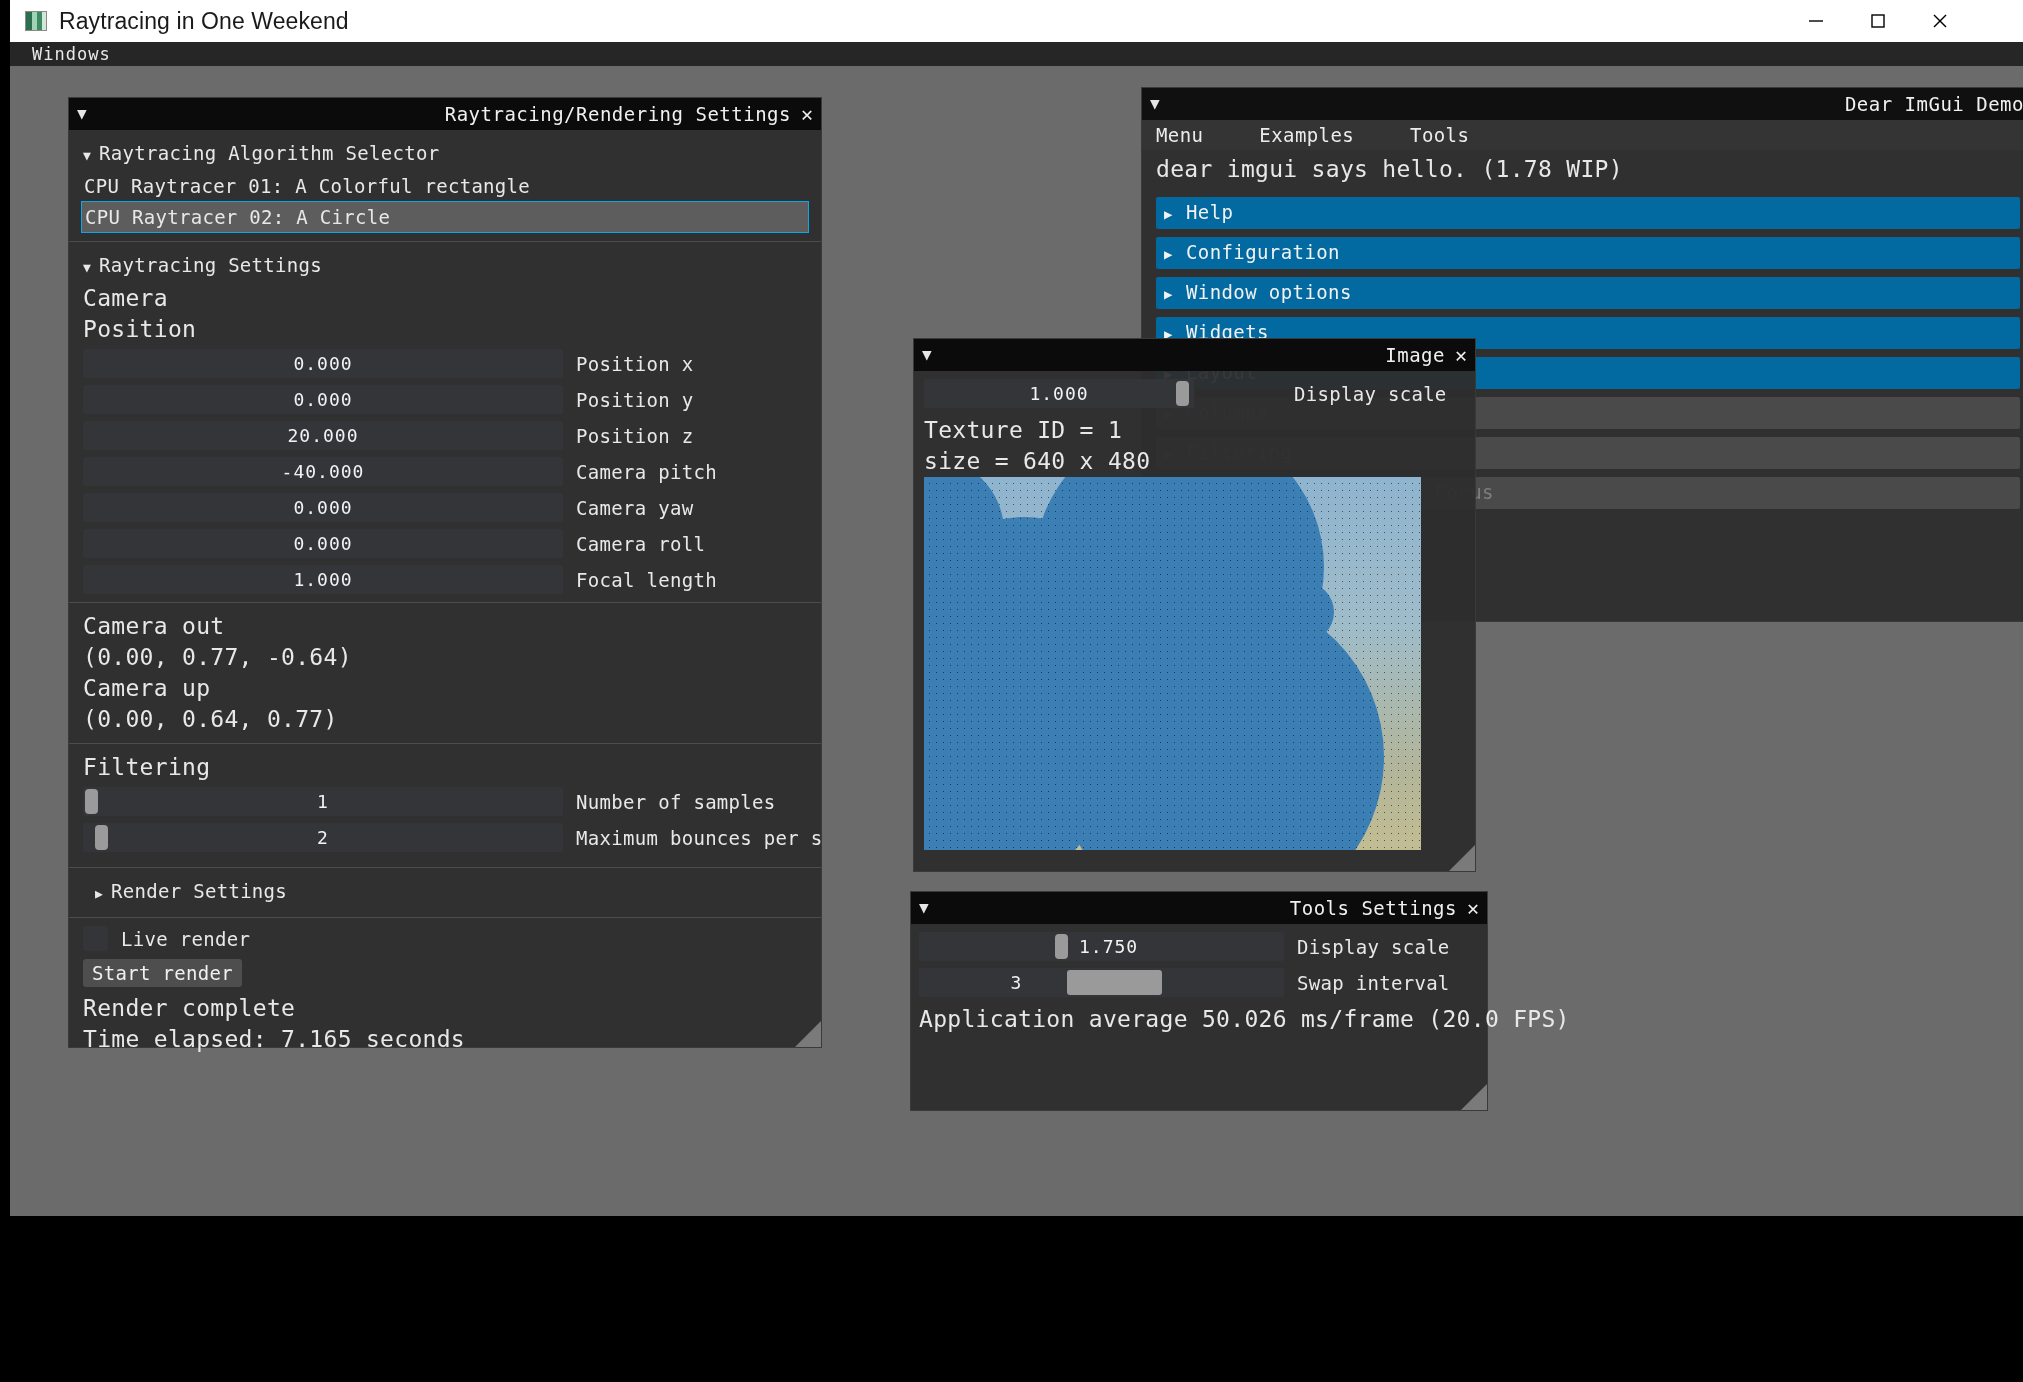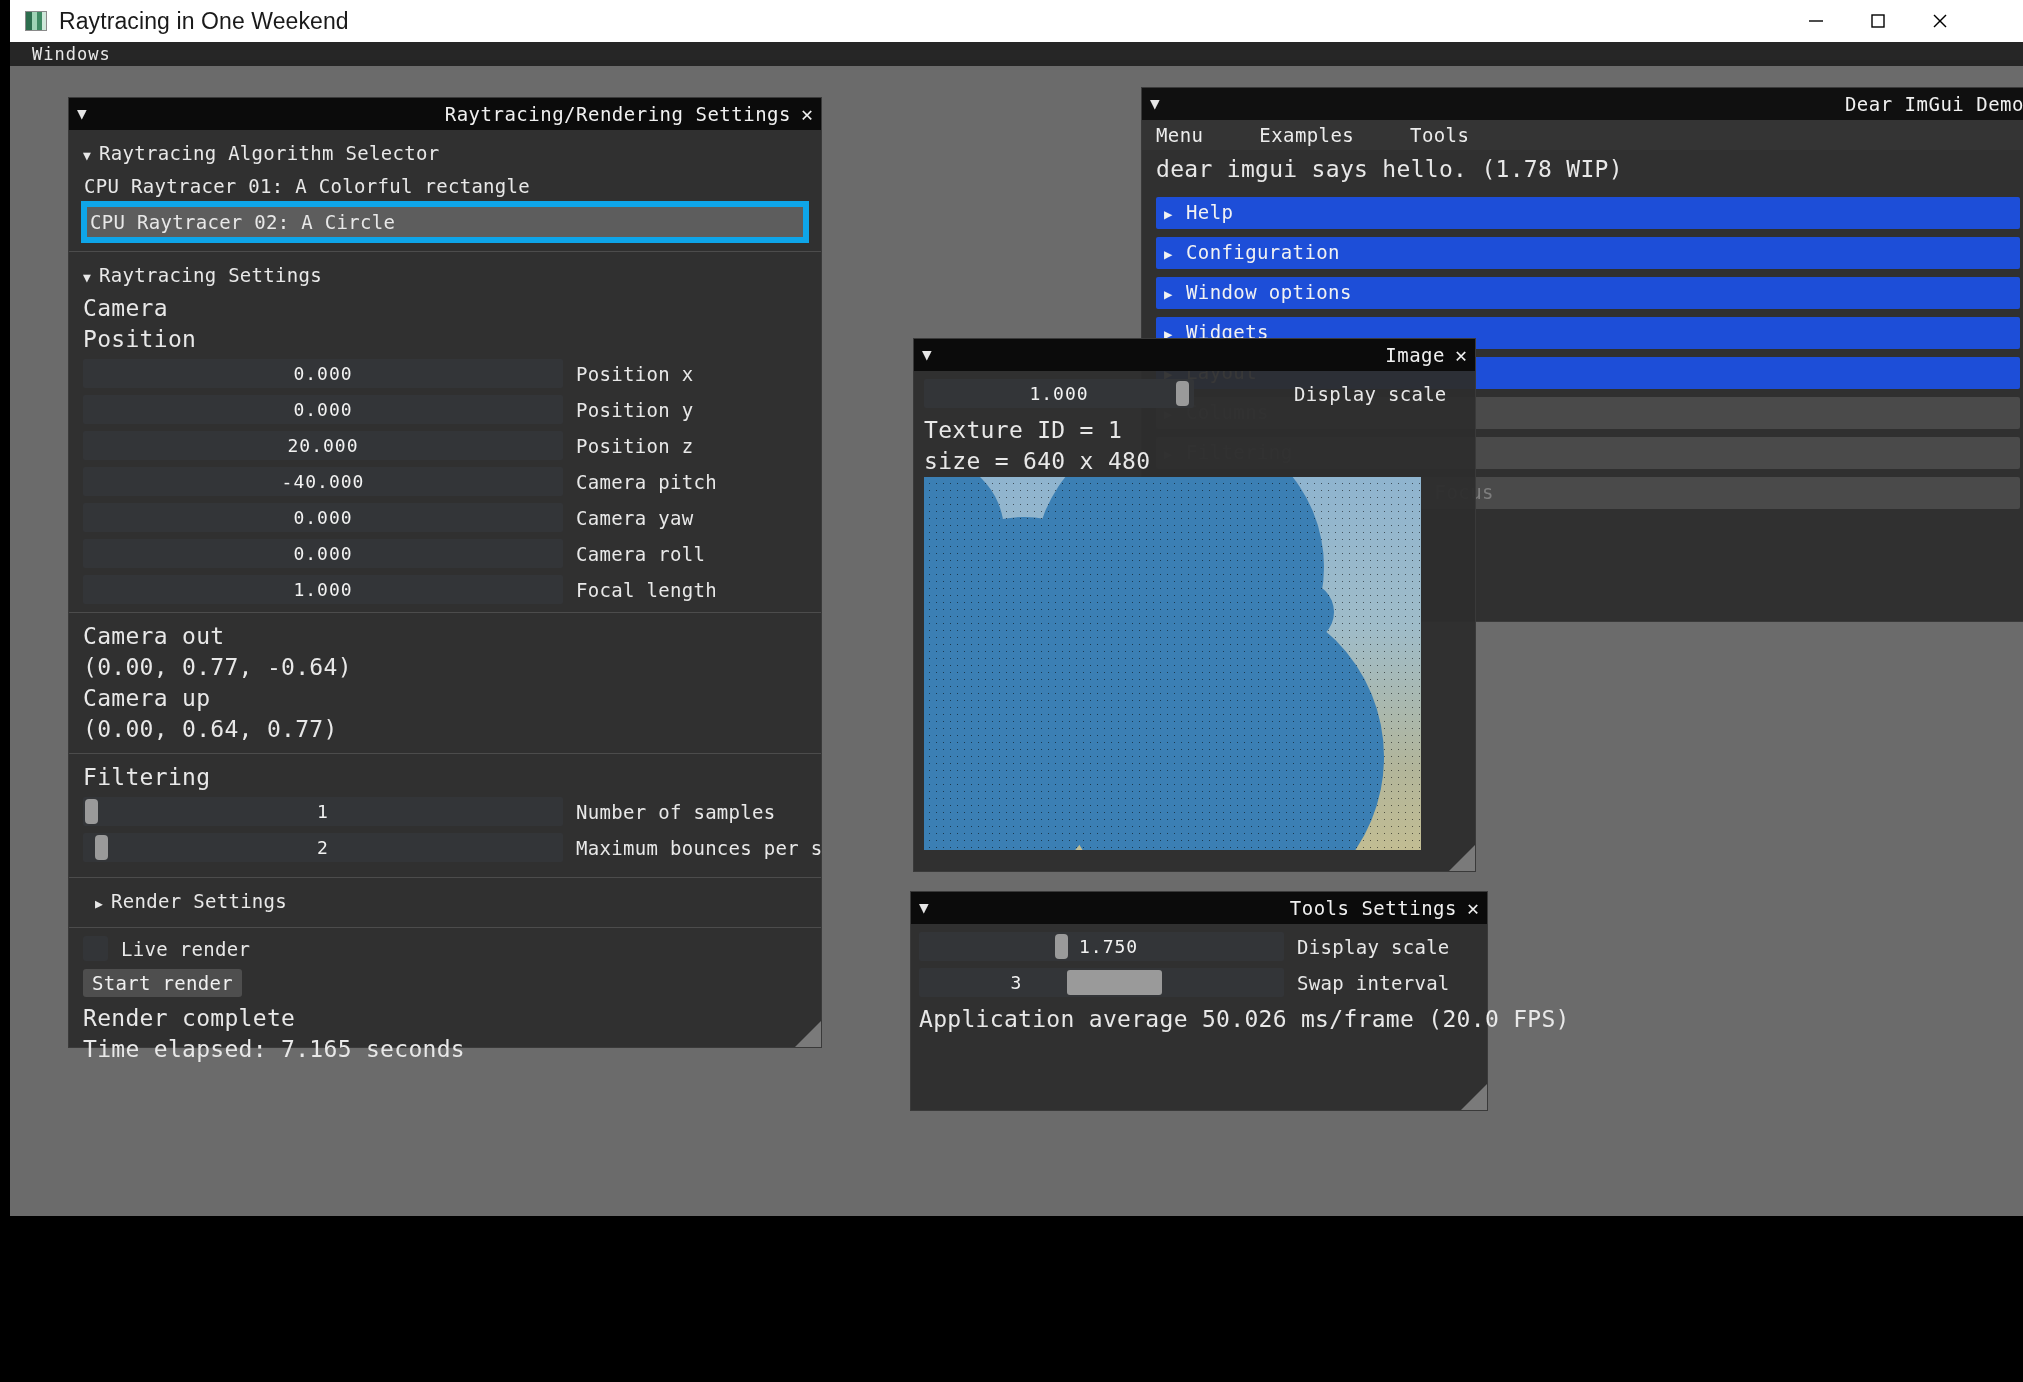--- a/index.html
+++ b/index.html
@@ -161,21 +161,21 @@
   .selectable {
     font-size: 19px;
     color: #e8e8e8;
     line-height: 30px;
     padding-left: 1px;
     white-space: nowrap;
     letter-spacing: 0.3px;
   }
   .selectable.selected {
     background: #5d5d5d;
-    border: 6px solid #0ea5e9;
+    border: 1px solid #0ea5e9;
     box-sizing: border-box;
     margin-left: -2px;
     padding-left: 3px;
   }
 
   
   .slider-row {
     display: flex;
     align-items: center;
     margin-bottom: 7px;
@@ -229,21 +229,21 @@
     color: #f0f0f0;
     font-size: 19px;
     padding: 3px 9px;
     border-radius: 3px;
     letter-spacing: 0.3px;
     margin: 4px 0 6px 0;
   }
 
   
   .hdr {
-    background: #1d4ed8;
+    background: #0369a1;
     color: #f2f2f2;
     font-size: 19px;
     line-height: 30px;
     padding-left: 8px;
     margin-bottom: 8px;
     border-radius: 2px;
     white-space: nowrap;
     letter-spacing: 0.4px;
   }
   .hdr .ar { display:inline-block; width:22px; font-size:14px; }

